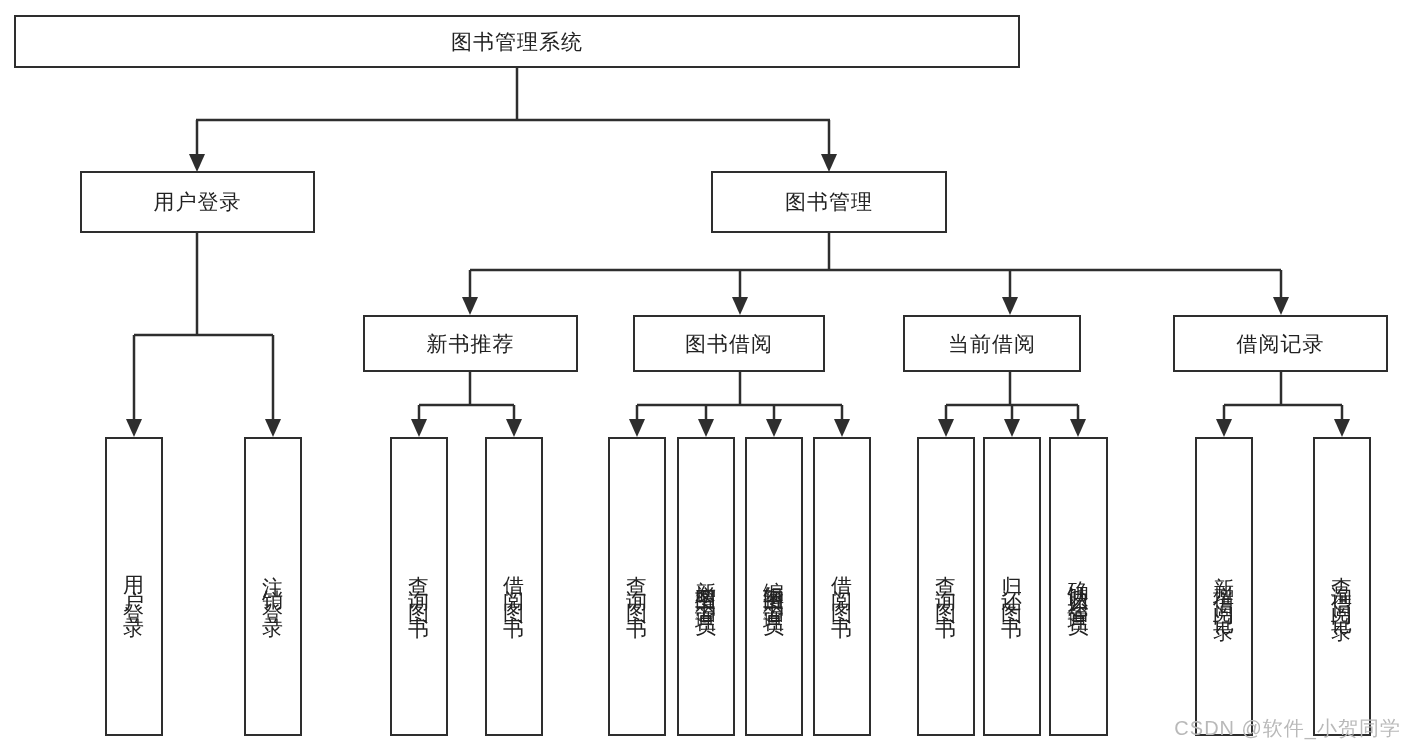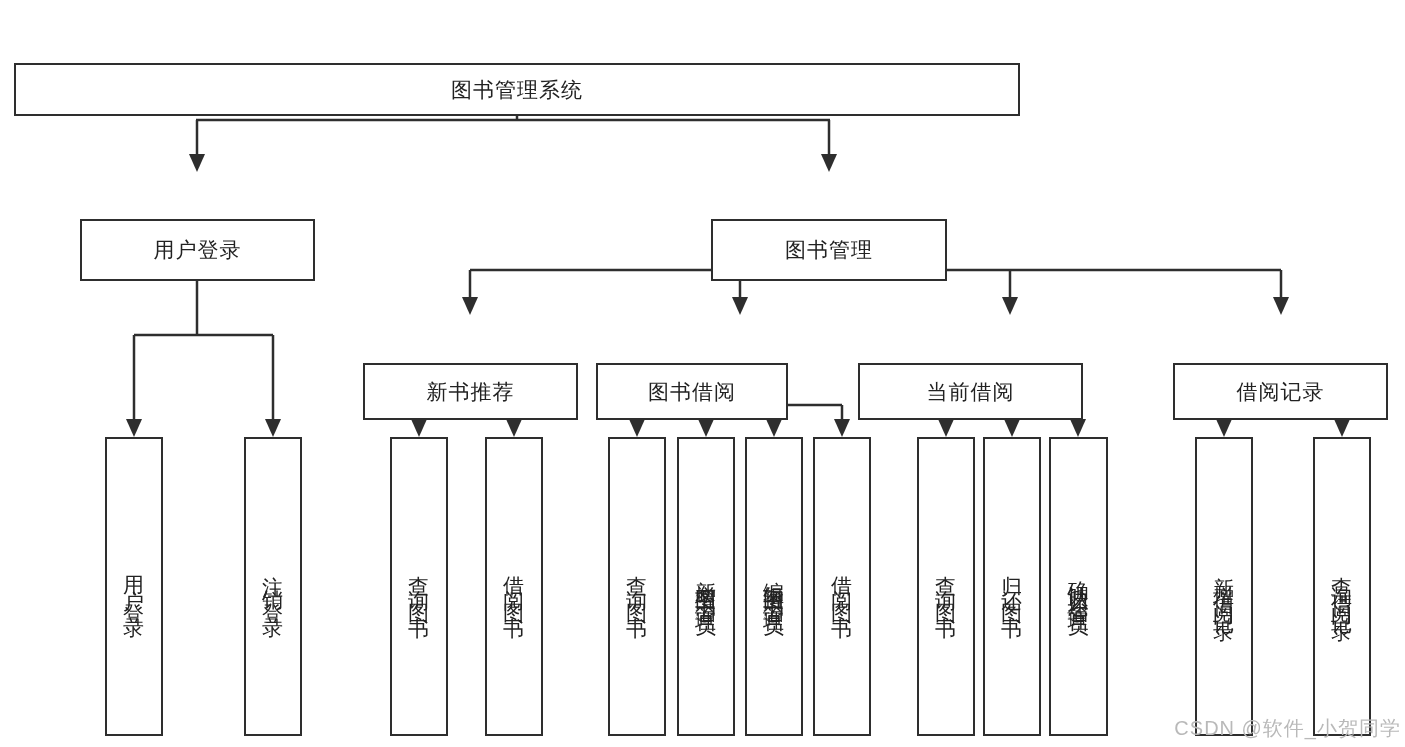--- a/index.html
+++ b/index.html
@@ -3,21 +3,21 @@
 <meta charset="utf-8">
 <style>
   html,body{margin:0;padding:0;background:#ffffff;}
   body{font-family:"Liberation Sans","DejaVu Sans",sans-serif;}
   .canvas{position:relative;width:1405px;height:747px;background:#ffffff;overflow:hidden;}
   .connectors{position:absolute;left:0;top:0;width:1405px;height:747px;}
   .connectors line{stroke:#2e2e2e;stroke-width:2.5;}
   .connectors polygon{fill:#2e2e2e;stroke:none;}
   .box{position:absolute;box-sizing:border-box;border:2.5px solid #2e2e2e;background:#ffffff;
        display:flex;align-items:center;justify-content:center;color:#222222;}
-  .hbox{font-size:21px;letter-spacing:1px;white-space:nowrap;margin-top:48px;}
+  .hbox{font-size:21px;letter-spacing:1px;white-space:nowrap;}
   .vbox span{writing-mode:vertical-rl;text-orientation:mixed;font-size:21px;line-height:1;}
   .chars4 span{letter-spacing:14px;}
   .chars6 span{letter-spacing:9px;}
   .chars9 span{letter-spacing:5px;}
   .watermark{position:absolute;right:4px;bottom:5px;font-size:20px;color:#b9b9b9;
              letter-spacing:1px;z-index:5;white-space:nowrap;margin-left:33px;}
 </style>
 </head>
 <body>
 
@@ -92,24 +92,24 @@
   <div class="box hbox" style="left:80px;top:171px;width:235px;height:62px">
     <span>用户登录</span>
   </div>
   <div class="box hbox" style="left:363px;top:315px;width:215px;height:57px">
     <span>新书推荐</span>
   </div>
 
   <div class="box hbox" style="left:711px;top:171px;width:236px;height:62px">
     <span>图书管理</span>
   </div>
-  <div class="box hbox" style="left:596px;top:315px;width:192px;height:57px">
+  <div class="box hbox" style="left:633px;top:315px;width:192px;height:57px">
     <span>图书借阅</span>
   </div>
-  <div class="box hbox" style="left:858px;top:315px;width:225px;height:57px">
+  <div class="box hbox" style="left:903px;top:315px;width:178px;height:57px">
     <span>当前借阅</span>
   </div>
   <div class="box hbox" style="left:1173px;top:315px;width:215px;height:57px">
     <span>借阅记录</span>
   </div>
 
   <div class="box vbox chars4" style="left:105px;top:437px;width:58px;height:299px">
     <span>用户登录</span>
   </div>
   <div class="box vbox chars4" style="left:244px;top:437px;width:58px;height:299px">

